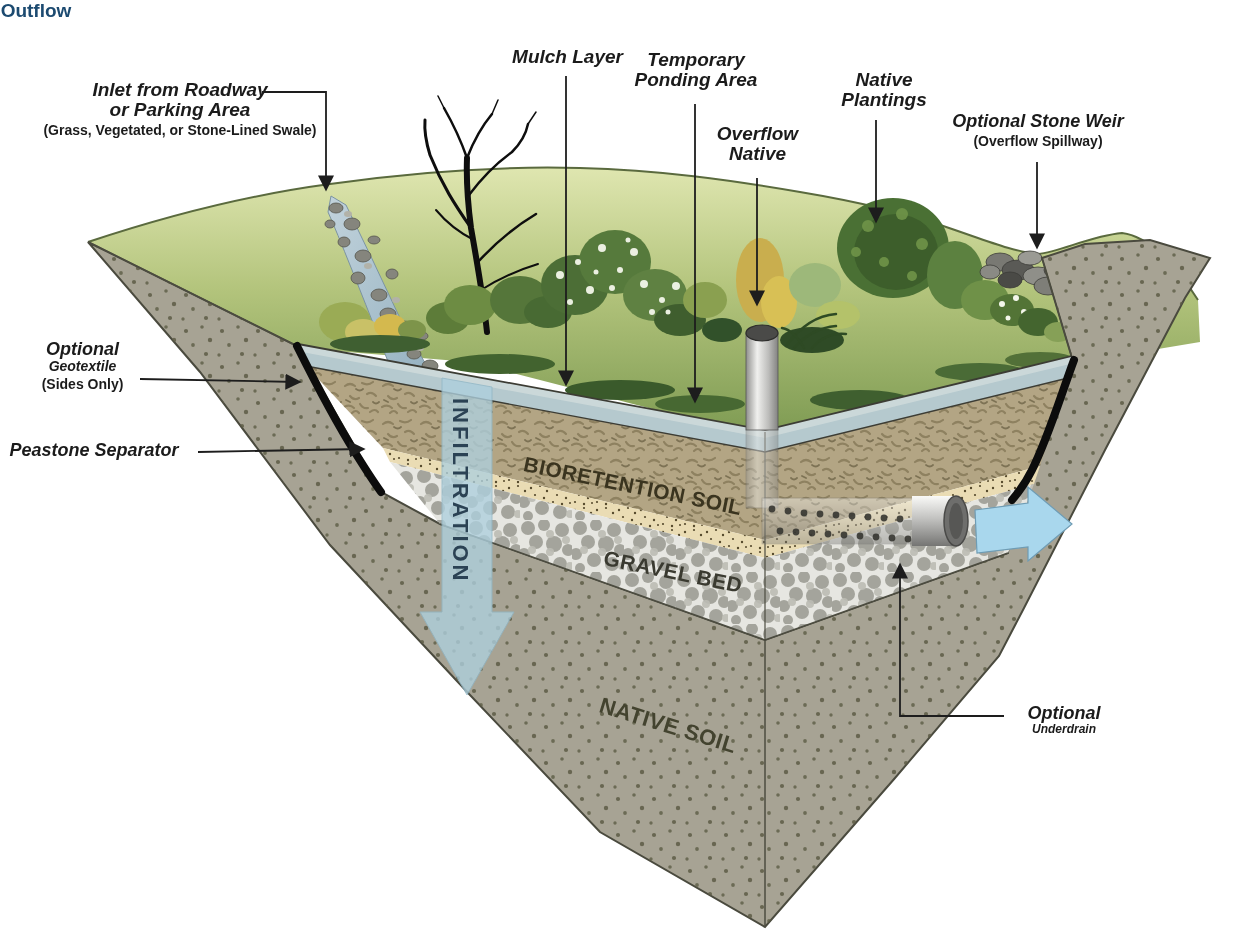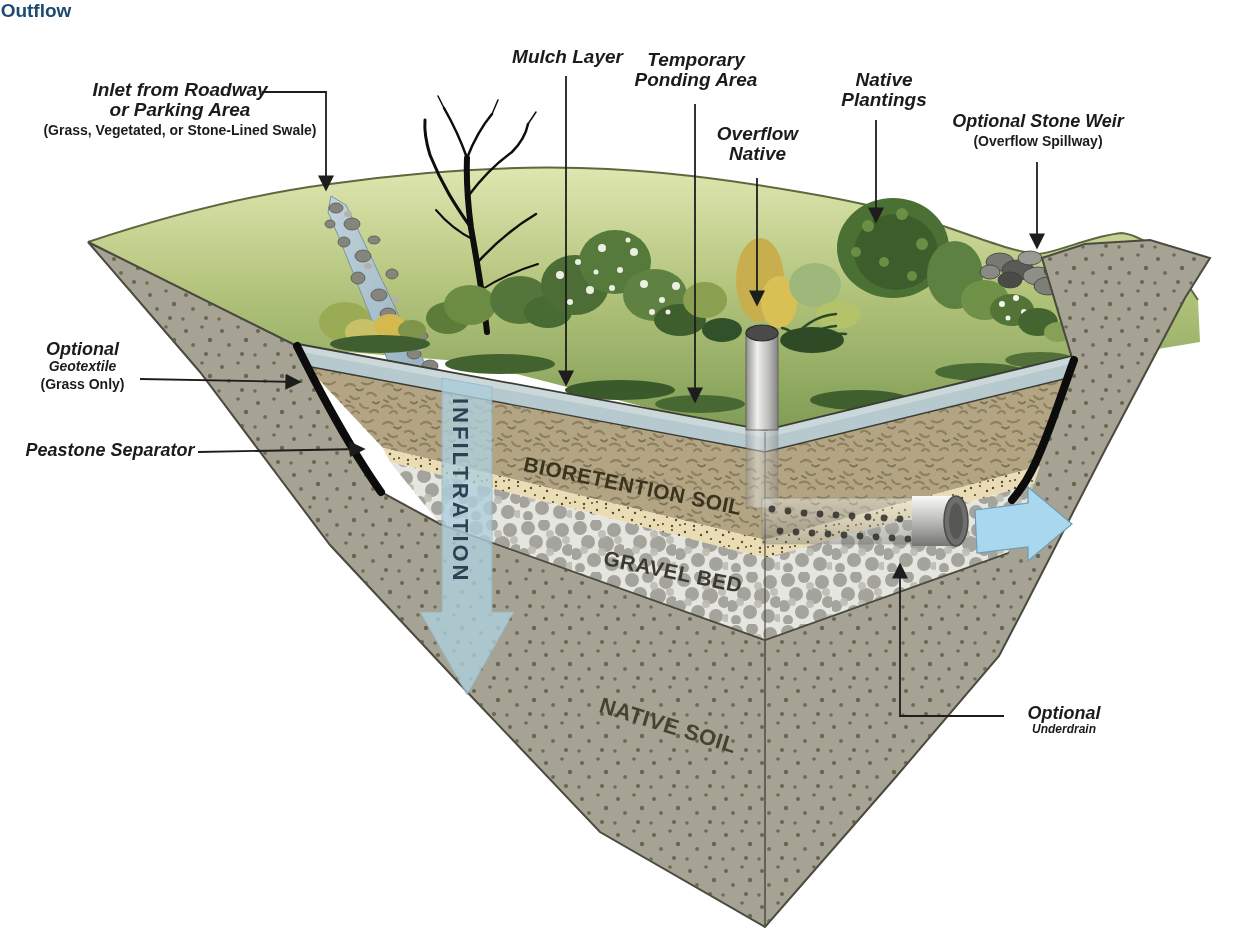--- a/index.html
+++ b/index.html
@@ -383,24 +383,24 @@
 </div>
 
 <div class="lbl" style="left:938px;top:112px;width:200px;">
   <span class="main" style="font-size:18px;">Optional Stone Weir</span>
   <span class="sub">(Overflow Spillway)</span>
 </div>
 
 <div class="lbl" style="left:25px;top:340px;width:115px;">
   <span class="main" style="font-size:18px;">Optional</span>
   <span class="main" style="font-size:14px;">Geotextile</span>
-  <span class="sub">(Grass Only)</span>
-</div>
-
-<div class="lbl" style="left:22px;top:441px;width:176px;">
+  <span class="sub">(Sides Only)</span>
+</div>
+
+<div class="lbl" style="left:6px;top:441px;width:176px;">
   <span class="main" style="font-size:18px;">Peastone Separator</span>
 </div>
 
 <div class="lbl" style="left:1003px;top:704px;width:122px;">
   <span class="main" style="font-size:18px;">Optional</span>
   <span class="main" style="font-size:12px;">Underdrain</span>
 </div>
 
 <div class="layer-lbl" id="lbl-infiltration">INFILTRATION</div>
 <div class="layer-lbl" id="lbl-bioretention">BIORETENTION SOIL</div>

